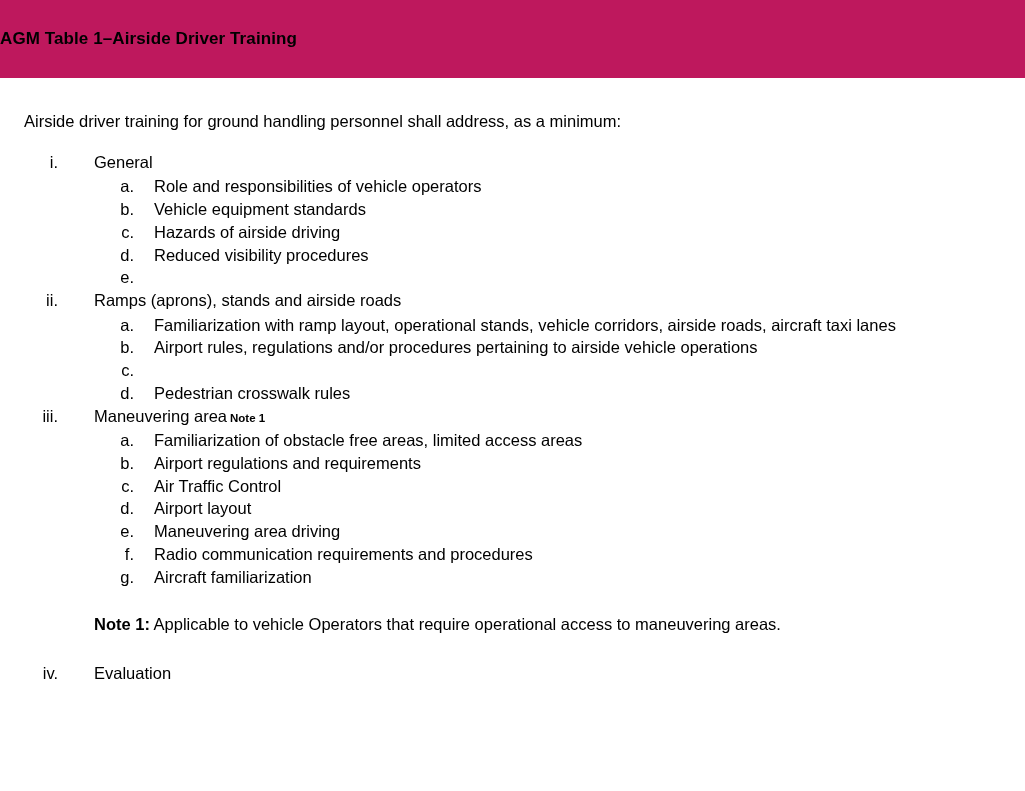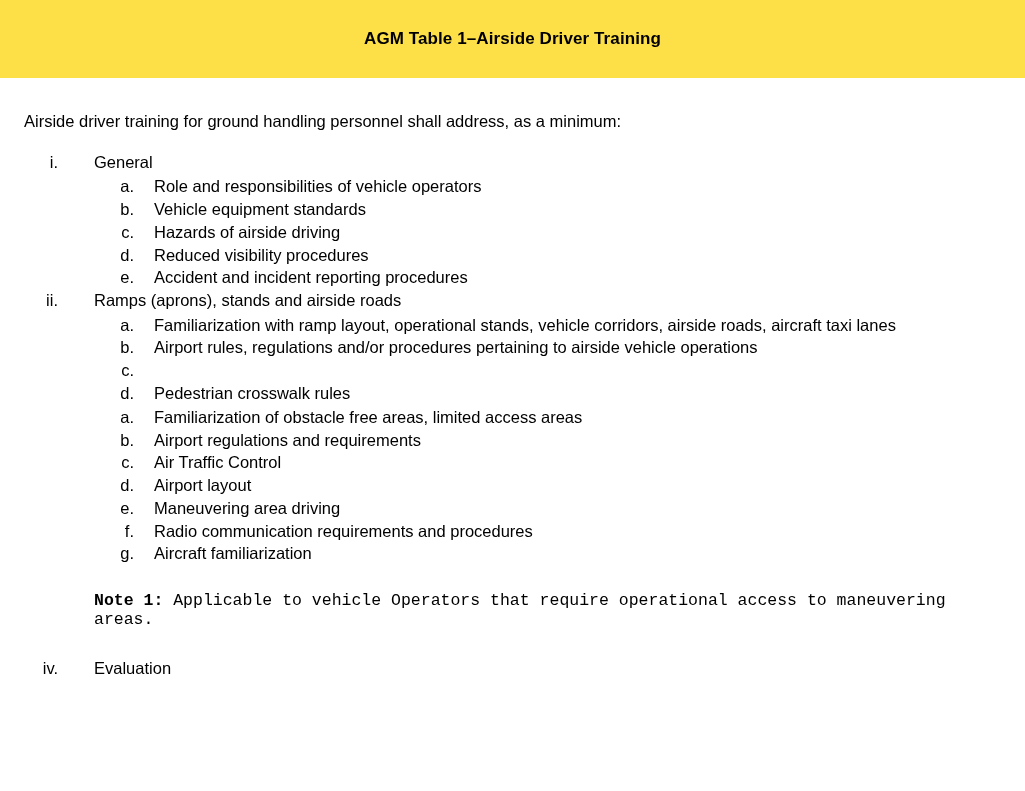--- a/index.html
+++ b/index.html
@@ -16,24 +16,23 @@
   }
   .page {
     position: relative;
     width: 1025px;
     height: 791px;
     background: #ffffff;
   }
   .title-bar {
     width: 1025px;
     height: 78px;
-    background: #fde047;
+    background: #be185d;
     display: flex;
     align-items: center;
-    justify-content: center;
     box-sizing: border-box;
   }
   .title-bar .title {
     font-size: 17px;
     font-weight: bold;
     color: #000000;
     letter-spacing: 0.1px;
   }
   .body-wrap {
     padding: 0 12px 0 8px;
@@ -86,21 +85,20 @@
   }
   .l2-text {
     margin-left: 20px;
     flex: 1 1 auto;
     max-width: 845px;
   }
   .note-block {
     margin-top: 26px;
     margin-left: 86px;
     font-size: 16.5px;
-    font-family: Liberation Mono, monospace;
   }
   .note-label {
     font-weight: bold;
   }
   .eval-row {
     margin-top: 28px;
     justify-content: center;
   }
 </style>
 </head>
@@ -135,21 +133,20 @@
           <div class="l2-row">
             <div class="l2-marker">c.</div>
             <div class="l2-text">Hazards of airside driving</div>
           </div>
           <div class="l2-row">
             <div class="l2-marker">d.</div>
             <div class="l2-text">Reduced visibility procedures</div>
           </div>
           <div class="l2-row">
             <div class="l2-marker">e.</div>
-            <div class="l2-text">Accident and incident reporting procedures</div>
           </div>
         </div>
       </div>
 
       <div>
         <div class="l1-row">
           <div class="l1-marker">ii.</div>
           <div class="l1-text">Ramps (aprons), stands and airside roads</div>
         </div>
         <div class="list-l2">
@@ -165,20 +162,24 @@
             <div class="l2-marker">c.</div>
           </div>
           <div class="l2-row">
             <div class="l2-marker">d.</div>
             <div class="l2-text">Pedestrian crosswalk rules</div>
           </div>
         </div>
       </div>
 
       <div>
+        <div class="l1-row">
+          <div class="l1-marker">iii.</div>
+          <div class="l1-text"><span>Maneuvering area</span><span class="note-sup">Note 1</span></div>
+        </div>
         <div class="list-l2">
           <div class="l2-row">
             <div class="l2-marker">a.</div>
             <div class="l2-text">Familiarization of obstacle free areas, limited access areas</div>
           </div>
           <div class="l2-row">
             <div class="l2-marker">b.</div>
             <div class="l2-text">Airport regulations and requirements</div>
           </div>
           <div class="l2-row">

